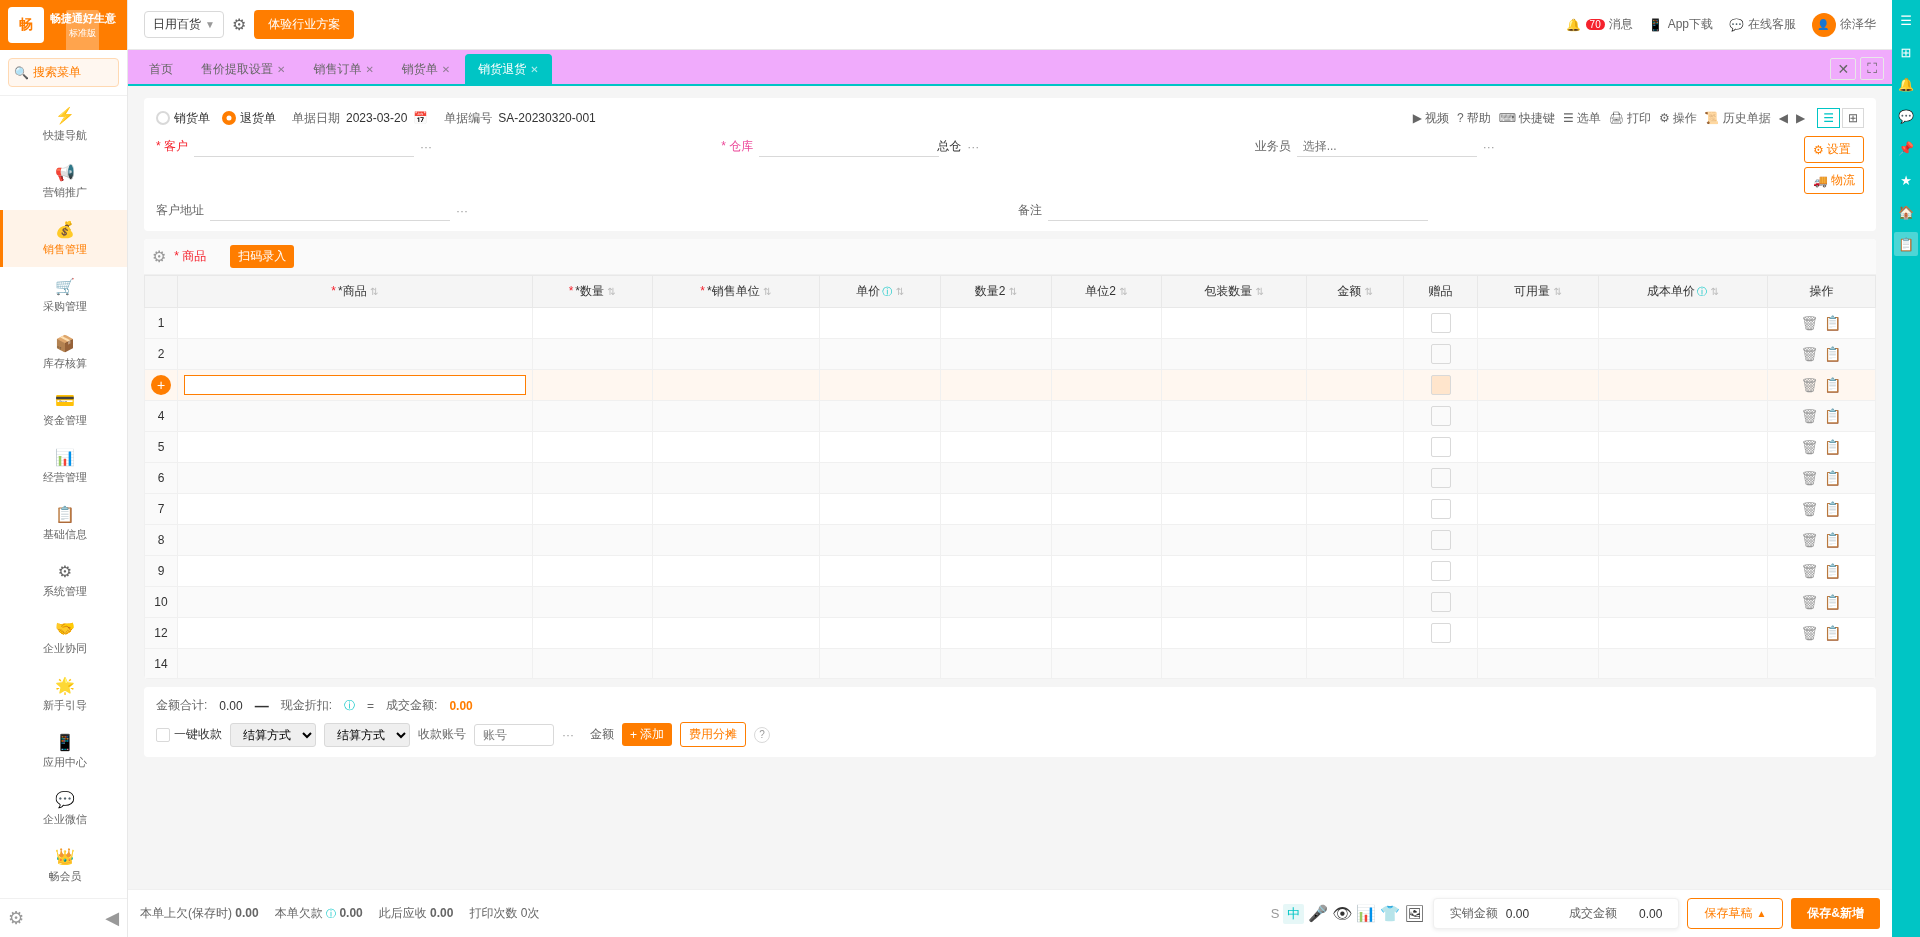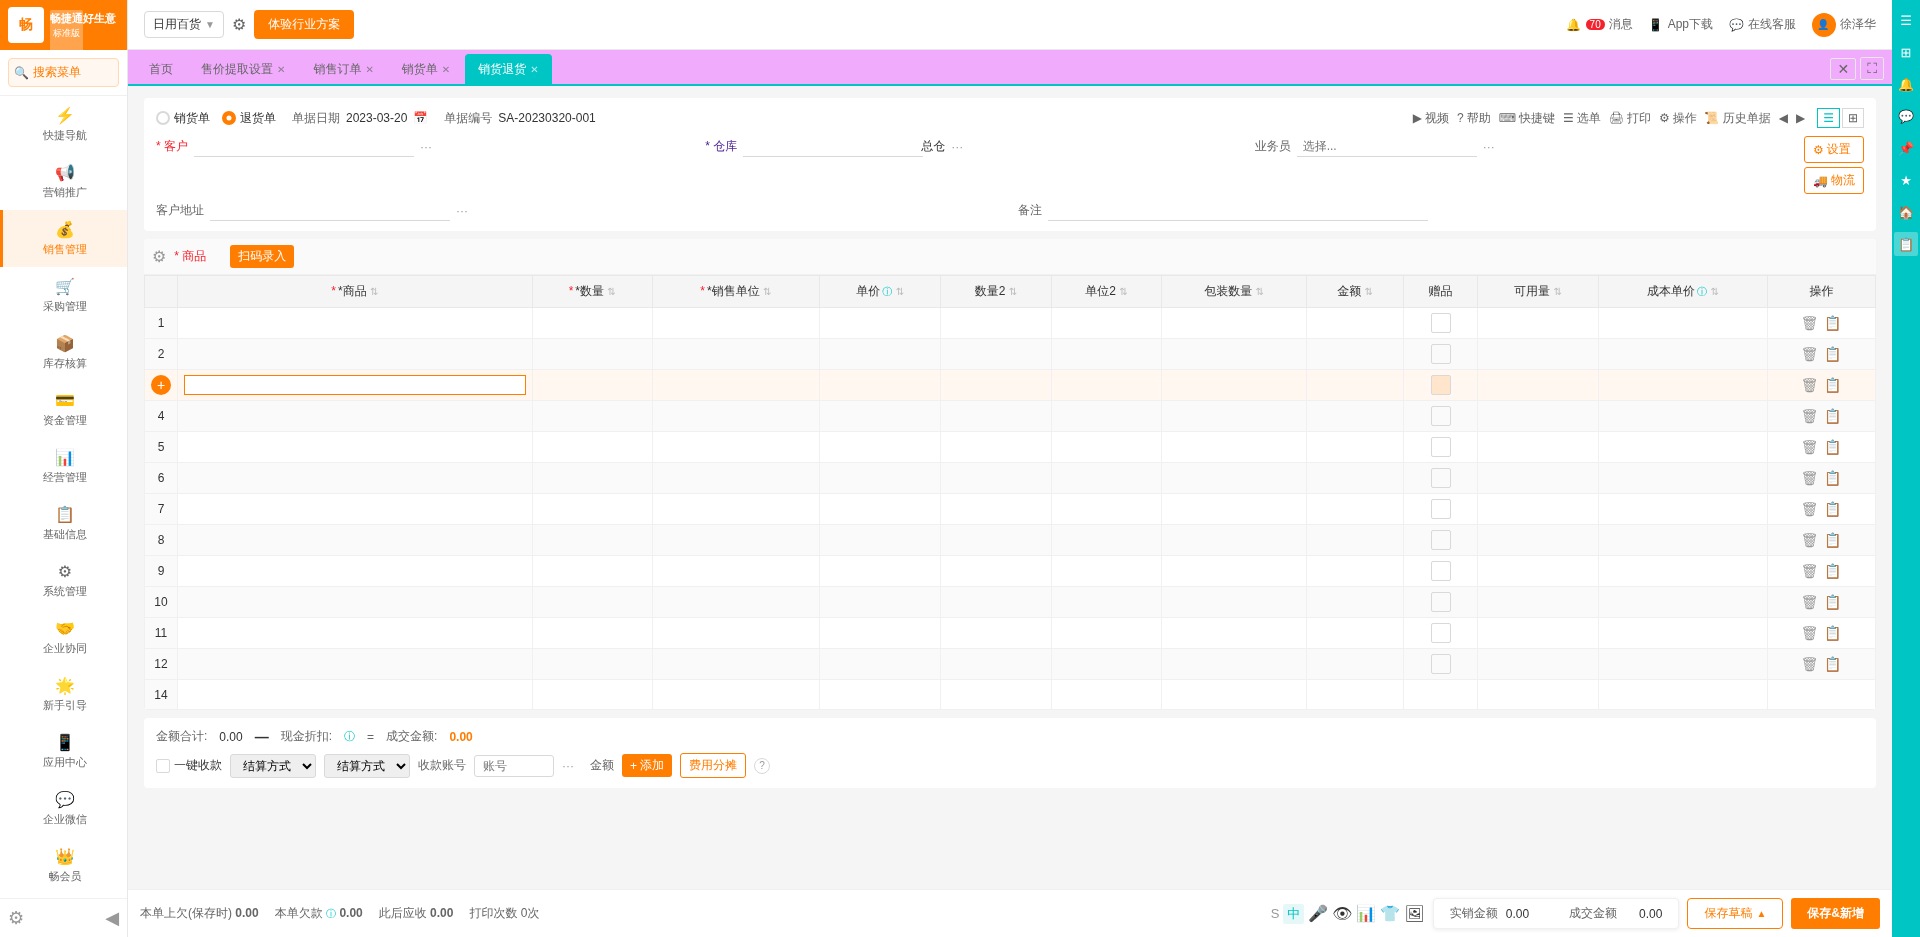--- a/index.html
+++ b/index.html
@@ -6,21 +6,21 @@
     body { font-family: "Microsoft YaHei", Arial, sans-serif; font-size: 12px; background: #f5f5f5; color: #333; overflow: hidden; }
     
     
     .app-container { display: flex; height: 937px; width: 1920px; }
     
     
     .sidebar { width: 128px; background: #fff; display: flex; flex-direction: column; border-right: 1px solid #e8e8e8; flex-shrink: 0; }
     .sidebar-logo { background: #ff7d00; padding: 8px; display: flex; align-items: center; gap: 6px; height: 50px; }
     .sidebar-logo-icon { width: 36px; height: 36px; background: #fff; border-radius: 4px; display: flex; align-items: center; justify-content: center; color: #ff7d00; font-weight: bold; font-size: 14px; }
     .sidebar-logo-text { color: #fff; font-size: 11px; line-height: 1.3; }
-    .sidebar-logo-tag { background: rgba(255,255,255,0.3); color: #fff; font-size: 9px; padding: 18px 3px; border-radius: 2px; }
+    .sidebar-logo-tag { background: rgba(255,255,255,0.3); color: #fff; font-size: 9px; padding: 18px 3px; border-radius: 2px; margin-left: 16px; }
     .sidebar-search { padding: 8px; border-bottom: 1px solid #f0f0f0; }
     .sidebar-search-btn { width: 100%; background: #fff7f0; border: 1px solid #ffd9b3; color: #ff7d00; padding: 5px; border-radius: 4px; cursor: pointer; display: flex; align-items: center; gap: 4px; font-size: 12px; }
     .sidebar-nav { flex: 1; overflow-y: auto; }
     .sidebar-item { display: flex; flex-direction: column; align-items: center; padding: 10px 4px; cursor: pointer; border-left: 3px solid transparent; font-size: 11px; color: #666; gap: 3px; }
     .sidebar-item.active { background: #fff3e8; color: #ff7d00; border-left-color: #ff7d00; }
     .sidebar-item-icon { font-size: 16px; }
     .sidebar-bottom { padding: 8px; display: flex; justify-content: space-between; border-top: 1px solid #f0f0f0; }
     
     
     .main-content { flex: 1; display: flex; flex-direction: column; overflow: hidden; }
@@ -334,21 +334,21 @@
             </div>
           </div>
 
           <div style="display:flex; gap:16px; align-items:flex-start; margin-bottom:6px;">
             <div style="display:flex; align-items:center; gap:6px; flex:1;">
               <span class="form-label" style="color:#f5222d; white-space:nowrap;">* <span>客户</span></span>
               <input class="form-input" style="width: 220px;" placeholder="">
               <span class="form-dots">···</span>
             </div>
             <div style="display:flex; align-items:center; gap:6px; flex:1;">
-              <span class="form-label" style="color:#4c1d95; white-space:nowrap;">* <span>仓库</span></span>
+              <span class="form-label" style="color:#ec4899; white-space:nowrap;margin-left:16px;">* <span>仓库</span></span>
               <input class="form-input" style="width: 180px;" value="">
               <span class="form-value" style="margin-left:-8px;">总仓</span>
               <span class="form-dots">···</span>
             </div>
             <div style="display:flex; align-items:center; gap:6px; flex:1;">
               <span class="form-label">业务员</span>
               <input class="form-input" style="width: 180px;" placeholder="选择...">
               <span class="form-dots">···</span>
             </div>
             <div style="display:flex; flex-direction:column; gap:4px; margin-left:auto;">
@@ -614,40 +614,20 @@
                     <td></td>
                   <td>
                       <div class="actions-cell">
                         <span class="action-btn">🗑</span>
                         <span class="action-btn">📋</span>
                       </div>
                     </td>
                 </tr>
                 <tr>
                   <td class="col-num">10</td>
-                    <td></td>
-                    <td></td>
-                    <td></td>
-                    <td></td>
-                    <td></td>
-                    <td></td>
-                    <td></td>
-                    <td></td>
-                  <td><span class="checkbox-cell"></span></td>
-                  <td></td>
-                    <td></td>
-                  <td>
-                      <div class="actions-cell">
-                        <span class="action-btn">🗑</span>
-                        <span class="action-btn">📋</span>
-                      </div>
-                    </td>
-                </tr>
-                <tr>
-                  <td class="col-num">11</td>
                     <td></td>
                     <td></td>
                     <td></td>
                     <td></td>
                     <td></td>
                     <td></td>
                     <td></td>
                     <td></td>
                   <td><span class="checkbox-cell"></span></td>
                   <td></td>

